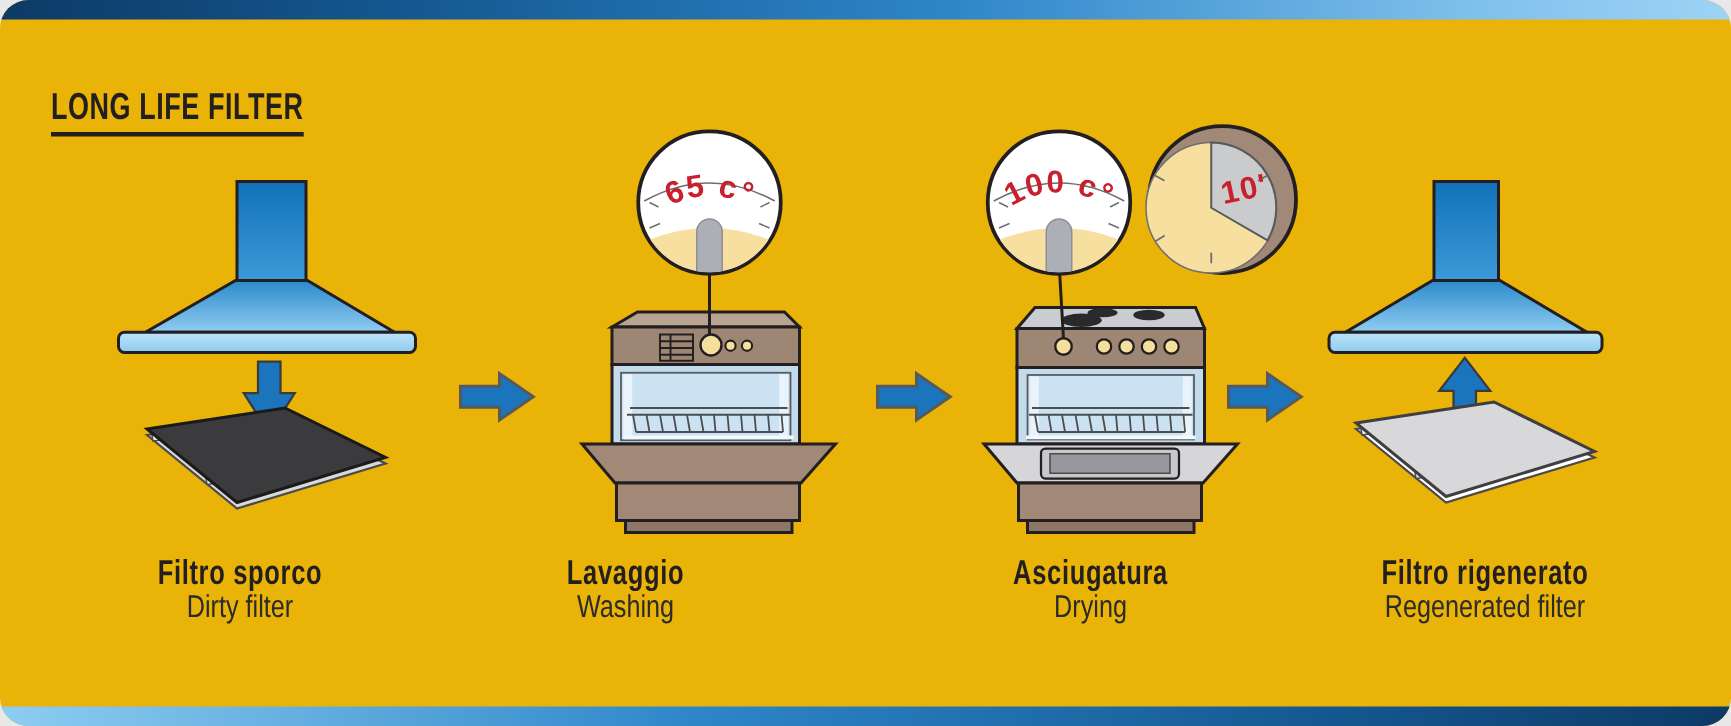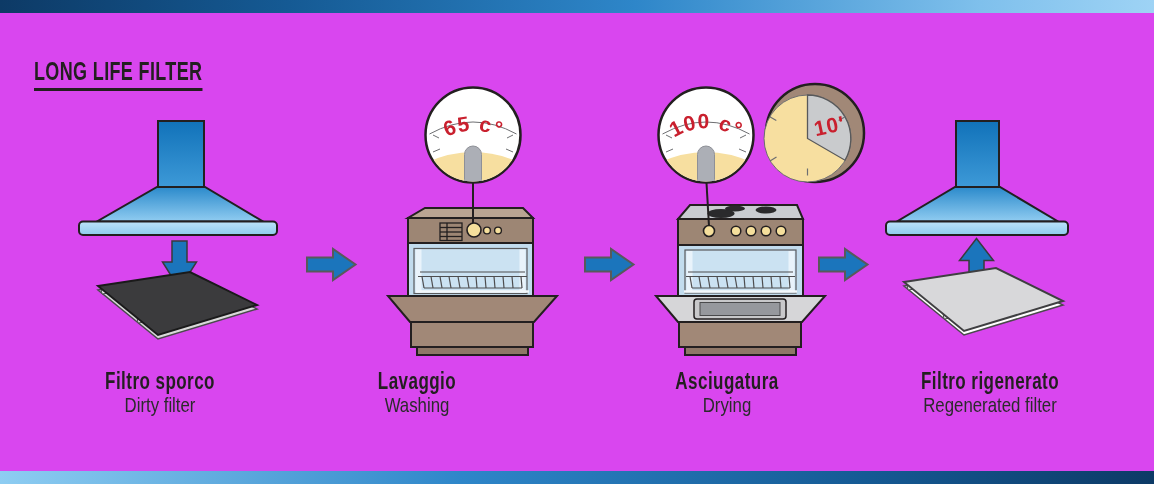--- a/index.html
+++ b/index.html
@@ -1,19 +1,20 @@
 <!DOCTYPE html>
 <html><head>
 <meta charset="utf-8">
 <style>
   html,body{margin:0;padding:0;}
   body{font-family:"Liberation Sans", sans-serif; background:#e8e8e8;}
   .canvas{
     position:relative; width:1154px; height:484px; overflow:hidden;
-    background:#d946ef;
+    background:#eab308;
+    border-radius:19px;
   }
   .bar{position:absolute; left:0; width:1154px; height:13px;}
   .bar.top{top:0; background:linear-gradient(to right,#0d3a66 0%,#155a94 25%,#2e86c9 55%,#7fc0ec 85%,#9ed3f5 100%);}
   .bar.bottom{bottom:0; background:linear-gradient(to right,#8ecdf2 0%,#2e86c9 40%,#155a94 75%,#0d3a66 100%);}
   .title{
     position:absolute; left:34px; top:58px; display:inline-block;
     font-size:25px; font-weight:bold; color:#231f20; letter-spacing:.5px;
     border-bottom:3px solid #231f20; padding-bottom:4px; line-height:1.05;
     transform:scaleX(.72); transform-origin:left center; white-space:nowrap;
   }

